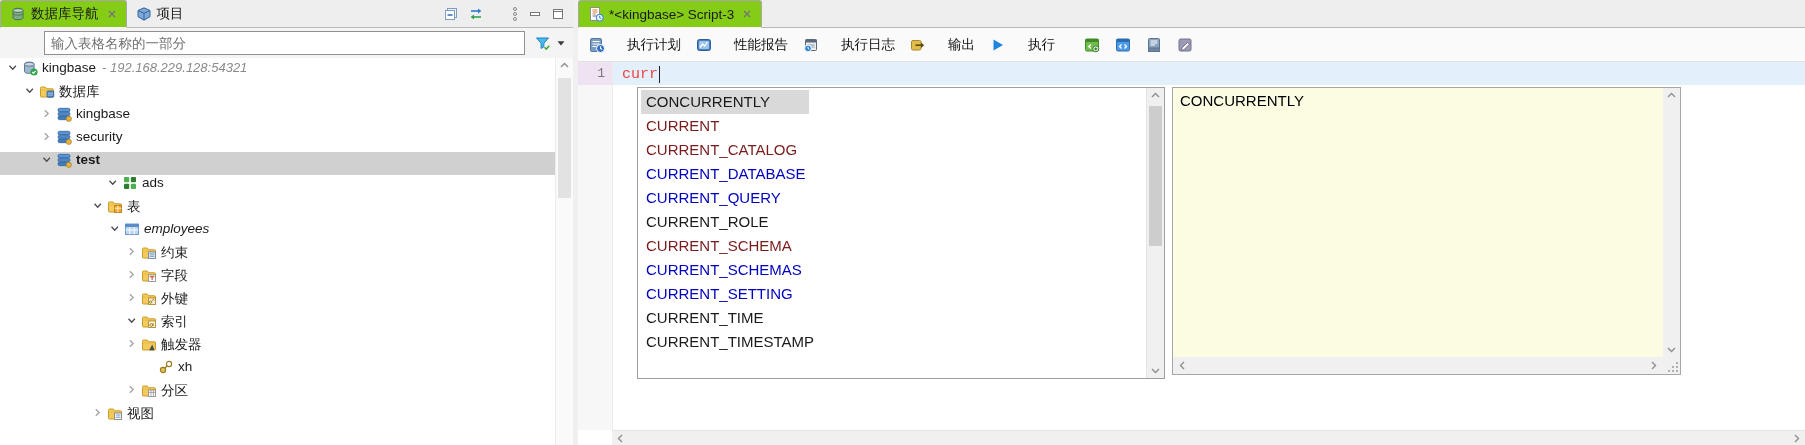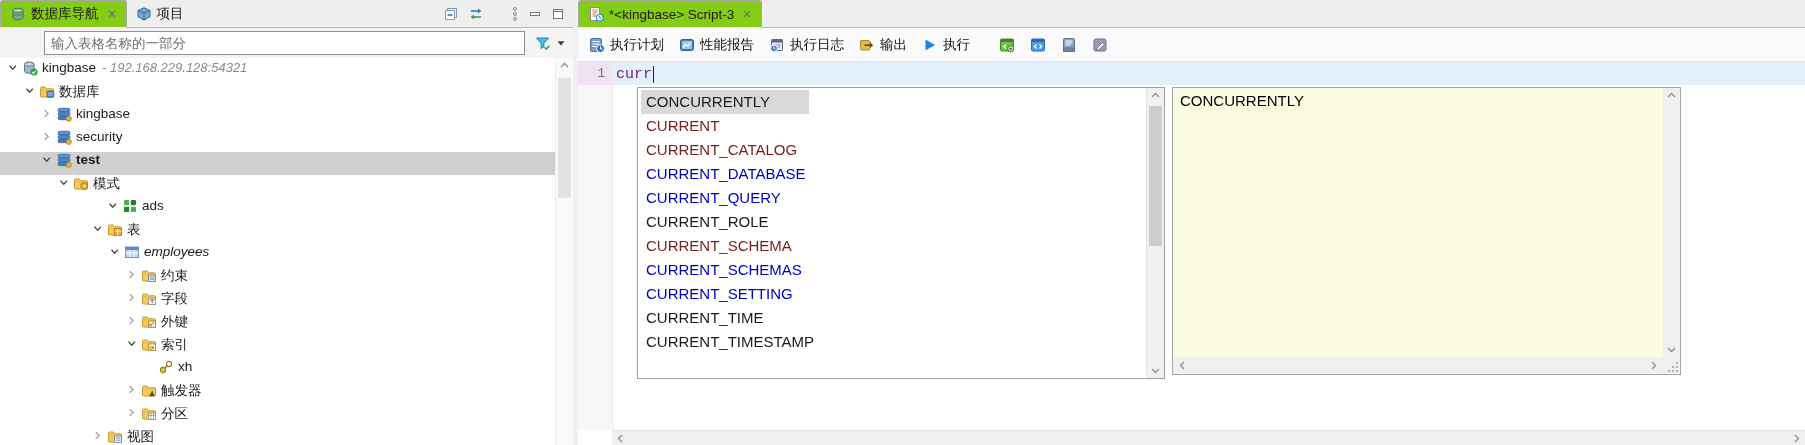--- a/index.html
+++ b/index.html
@@ -29,31 +29,31 @@
   .tlabel{white-space:nowrap;}
   .tsuffix{color:#8a8a8a;font-style:italic;margin-left:6px;font-size:13px;white-space:nowrap;}
   .tree-vscroll{position:absolute;right:0;top:0;bottom:0;width:17px;background:#fafafa;border-left:1px solid #ededed;}
   .tree-vscroll .up{position:absolute;top:2px;left:0;right:0;display:flex;justify-content:center;}
   .tree-vscroll .thumb{position:absolute;left:2px;right:2px;top:20px;height:120px;background:#e2e2e2;}
   
   .splitter{position:absolute;left:573px;top:0;width:5px;height:445px;background:#f0f0f0;}
   
   .editor{position:absolute;left:578px;top:0;right:0;height:445px;display:flex;flex-direction:column;background:#fff;}
   .e-toolbar{height:33px;background:#fafafa;border-bottom:1px solid #e2e2e2;display:flex;align-items:center;padding-left:5px;gap:3px;}
-  .tb-btn{display:flex;align-items:center;gap:5px;padding:3px 6px;border-radius:2px;}
+  .tb-btn{display:flex;align-items:center;gap:22px;padding:3px 6px;border-radius:2px;}
   .tb-btn .lbl{font-size:13.5px;color:#111;white-space:nowrap;}
   .tb-btn .lbl:empty{display:none;}
   .e-body{flex:1;position:relative;background:#fff;overflow:hidden;}
   .gutter{position:absolute;left:0;top:0;bottom:15px;width:34px;background:#f7f7f7;border-right:1px solid #ececec;}
   .lineno{height:23px;display:flex;align-items:center;justify-content:flex-end;padding-right:7px;
       font-family:"Liberation Mono","DejaVu Sans Mono",monospace;font-size:13px;color:#777;box-sizing:border-box;}
   .lineno.cur{background:#efe2f2;}
   .curline{position:absolute;left:35px;right:0;top:0;height:23px;background:#e3f0fb;}
-  .codetext{position:absolute;left:38px;top:1px;height:23px;display:flex;align-items:center;
-      font-family:"Liberation Mono","DejaVu Sans Mono",monospace;font-size:15px;color:#701a75;}
+  .codetext{position:absolute;left:44px;top:1px;height:23px;display:flex;align-items:center;
+      font-family:"Liberation Mono","DejaVu Sans Mono",monospace;font-size:15px;color:#ef4444;}
   .caret-bar{width:1px;height:17px;background:#222;margin-left:1px;}
   .e-hscroll{position:absolute;left:34px;right:0;bottom:0;height:15px;background:#f0f0f0;border-top:1px solid #e3e3e3;
       display:flex;align-items:center;justify-content:space-between;padding:0 3px;box-sizing:border-box;}
   
   .ac{position:absolute;left:637px;top:87px;width:528px;height:292px;background:#fff;border:1px solid #9f9f9f;
       box-sizing:border-box;z-index:6;overflow:hidden;}
   .ac-list{position:absolute;left:1px;top:2px;right:17px;}
   .ac-row{height:24px;line-height:24px;padding-left:2px;font-size:15px;white-space:nowrap;}
   .ac-chip{display:inline-block;padding:0 8px 0 5px;min-width:168px;box-sizing:border-box;}
   .ac-row.sel .ac-chip{background:#d9d9d9;}
@@ -232,36 +232,20 @@
           <span class="ticon">
             <svg width="16" height="16" viewBox="0 0 16 16" xmlns="http://www.w3.org/2000/svg">
               <rect x="2" y="2.3" width="12" height="3.6" rx="1.7" fill="#5b93d5" stroke="#34669f" stroke-width=".8"></rect>
               <rect x="2" y="6.2" width="12" height="3.6" rx="1.7" fill="#4e86c6" stroke="#34669f" stroke-width=".8"></rect>
               <rect x="2" y="10.1" width="12" height="3.6" rx="1.7" fill="#437ab8" stroke="#34669f" stroke-width=".8"></rect>
               <circle cx="12.8" cy="12.8" r="2.6" fill="#e6b33c" stroke="#a8862c" stroke-width=".8"></circle>
             </svg>
           </span>
           <span class="tlabel">test</span>
         </div>
-        <div class="tree-row" style="padding-left: 55px;">
-          <span class="chev">
-            <svg width="15" height="15" viewBox="0 0 15 15" xmlns="http://www.w3.org/2000/svg">
-              <path d="M4.5 5.8l3.2 3.4 3.2-3.4" fill="none" stroke="#4a4a4a" stroke-width="1.3"></path>
-            </svg>
-          </span>
-          <span class="ticon">
-            <svg width="16" height="16" viewBox="0 0 16 16" xmlns="http://www.w3.org/2000/svg">
-              <path d="M1.5 5.5V13a1 1 0 0 0 1 1h11a1 1 0 0 0 1-1V6.8a1 1 0 0 0-1-1H7.6L6.2 4H2.5a1 1 0 0 0-1 1z" fill="#f3cb5a" stroke="#c99b2d"></path>
-              <path d="M1.7 7h12.6" stroke="#e8ba45"></path>
-              <circle cx="11.3" cy="11" r="3.5" fill="#e8a33d" stroke="#b5761a"></circle>
-              <circle cx="11.3" cy="11" r="1.3" fill="#fbe3b8"></circle>
-            </svg>
-          </span>
-          <span class="tlabel">模式</span>
-        </div>
         <div class="tree-row" style="padding-left: 104px;">
           <span class="chev">
             <svg width="15" height="15" viewBox="0 0 15 15" xmlns="http://www.w3.org/2000/svg">
               <path d="M4.5 5.8l3.2 3.4 3.2-3.4" fill="none" stroke="#4a4a4a" stroke-width="1.3"></path>
             </svg>
           </span>
           <span class="ticon">
             <svg width="16" height="16" viewBox="0 0 16 16" xmlns="http://www.w3.org/2000/svg">
               <rect x="2" y="2" width="5.2" height="5.2" rx="1" fill="#4caf50"></rect>
               <rect x="8.8" y="2" width="5.2" height="5.2" rx="1" fill="#2e7d32"></rect>
@@ -361,45 +345,45 @@
             <svg width="16" height="16" viewBox="0 0 16 16" xmlns="http://www.w3.org/2000/svg">
               <path d="M1.5 5.5V13a1 1 0 0 0 1 1h11a1 1 0 0 0 1-1V6.8a1 1 0 0 0-1-1H7.6L6.2 4H2.5a1 1 0 0 0-1 1z" fill="#f3cb5a" stroke="#c99b2d"></path>
               <path d="M1.7 7h12.6" stroke="#e8ba45"></path>
               <rect x="7.6" y="8" width="7" height="6.4" fill="#fdf6e0" stroke="#a8862c" stroke-width=".8"></rect>
               <circle cx="10.2" cy="12" r="1.4" fill="none" stroke="#a8862c"></circle>
               <path d="M12.2 10v3.2" stroke="#a8862c"></path>
             </svg>
           </span>
           <span class="tlabel">索引</span>
         </div>
+        <div class="tree-row" style="padding-left: 123px;">
+          <span class="chev">
+            <svg width="15" height="15" viewBox="0 0 15 15" xmlns="http://www.w3.org/2000/svg">
+              <path d="M5.8 4.2l3.4 3.3-3.4 3.3" fill="none" stroke="#a3a3a3" stroke-width="1.3"></path>
+            </svg>
+          </span>
+          <span class="ticon">
+            <svg width="16" height="16" viewBox="0 0 16 16" xmlns="http://www.w3.org/2000/svg">
+              <path d="M1.5 5.5V13a1 1 0 0 0 1 1h11a1 1 0 0 0 1-1V6.8a1 1 0 0 0-1-1H7.6L6.2 4H2.5a1 1 0 0 0-1 1z" fill="#f3cb5a" stroke="#c99b2d"></path>
+              <path d="M1.7 7h12.6" stroke="#e8ba45"></path>
+              <path d="M8.2 14.2l3-5.8 2.4 5.8z" fill="#4a4a4a"></path>
+            </svg>
+          </span>
+          <span class="tlabel">触发器</span>
+        </div>
         <div class="tree-row" style="padding-left: 140px;">
           <span class="chev"></span>
           <span class="ticon">
             <svg width="16" height="16" viewBox="0 0 16 16" xmlns="http://www.w3.org/2000/svg">
               <circle cx="5" cy="11" r="2.6" fill="#e6c25a" stroke="#9c7c1e" stroke-width="1.2"></circle>
               <circle cx="11" cy="5" r="2.6" fill="none" stroke="#9c7c1e" stroke-width="1.2"></circle>
               <path d="M7 9l2-2" stroke="#9c7c1e" stroke-width="1.2"></path>
             </svg>
           </span>
           <span class="tlabel">xh</span>
-        </div>
-        <div class="tree-row" style="padding-left: 123px;">
-          <span class="chev">
-            <svg width="15" height="15" viewBox="0 0 15 15" xmlns="http://www.w3.org/2000/svg">
-              <path d="M5.8 4.2l3.4 3.3-3.4 3.3" fill="none" stroke="#a3a3a3" stroke-width="1.3"></path>
-            </svg>
-          </span>
-          <span class="ticon">
-            <svg width="16" height="16" viewBox="0 0 16 16" xmlns="http://www.w3.org/2000/svg">
-              <path d="M1.5 5.5V13a1 1 0 0 0 1 1h11a1 1 0 0 0 1-1V6.8a1 1 0 0 0-1-1H7.6L6.2 4H2.5a1 1 0 0 0-1 1z" fill="#f3cb5a" stroke="#c99b2d"></path>
-              <path d="M1.7 7h12.6" stroke="#e8ba45"></path>
-              <path d="M8.2 14.2l3-5.8 2.4 5.8z" fill="#4a4a4a"></path>
-            </svg>
-          </span>
-          <span class="tlabel">触发器</span>
         </div>
         <div class="tree-row" style="padding-left: 123px;">
           <span class="chev">
             <svg width="15" height="15" viewBox="0 0 15 15" xmlns="http://www.w3.org/2000/svg">
               <path d="M5.8 4.2l3.4 3.3-3.4 3.3" fill="none" stroke="#a3a3a3" stroke-width="1.3"></path>
             </svg>
           </span>
           <span class="ticon">
             <svg width="16" height="16" viewBox="0 0 16 16" xmlns="http://www.w3.org/2000/svg">
               <path d="M1.5 5.5V13a1 1 0 0 0 1 1h11a1 1 0 0 0 1-1V6.8a1 1 0 0 0-1-1H7.6L6.2 4H2.5a1 1 0 0 0-1 1z" fill="#f3cb5a" stroke="#c99b2d"></path>

